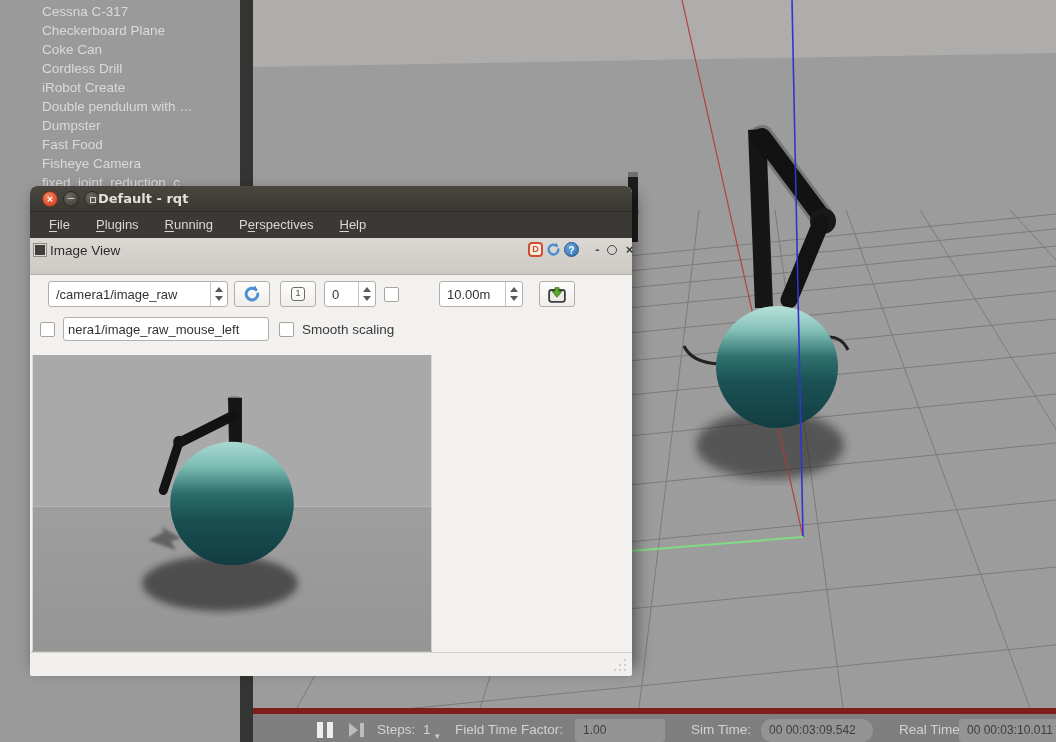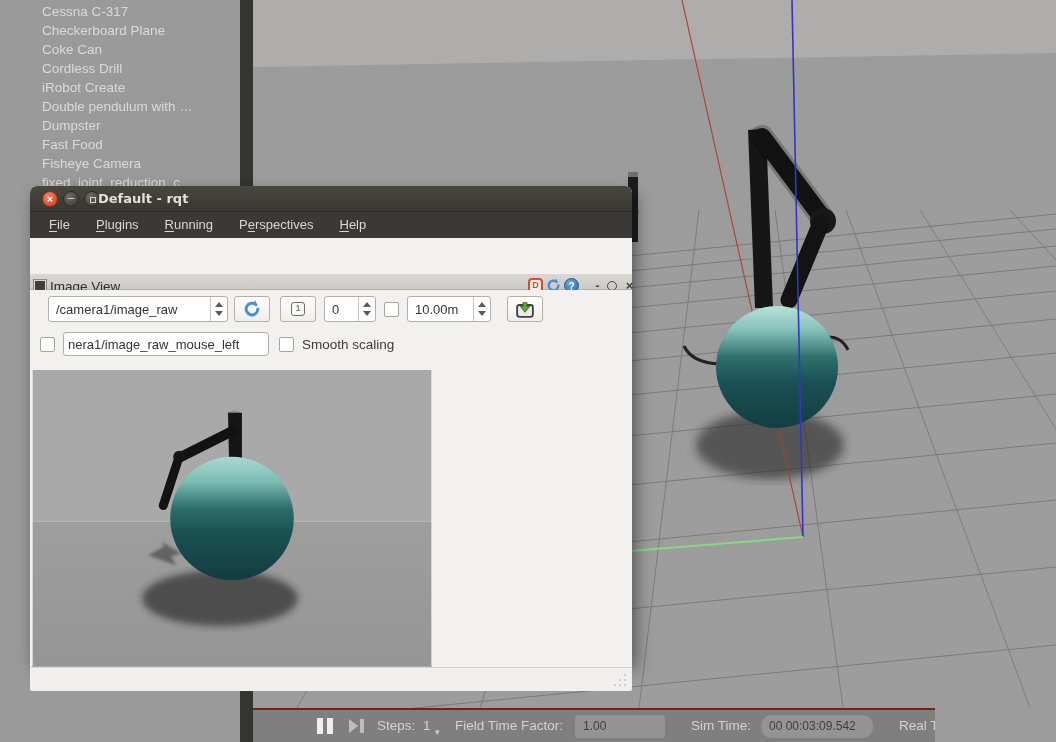--- a/index.html
+++ b/index.html
@@ -14,22 +14,22 @@
   .model-list.bottom { top:667px; }
   .model-list li { font-size:13.5px; line-height:19px; color:#dadada; white-space:nowrap; cursor:default; }
 
   .splitter { position:absolute; left:240px; top:0; width:13px; height:742px; background:#343432; }
 
   
   .viewport { position:absolute; left:253px; top:0; width:803px; height:708px; background:#9c9c9c; }
   .viewport svg { display:block; }
 
   
-  .bottom-bar { position:absolute; left:253px; top:708px; width:682px; height:34px;
-    background:#7f7f7f; border-top:2px solid #7f1d1d; overflow:hidden; }
+  .bottom-bar { position:absolute; left:253px; top:708px; width:803px; height:34px;
+    background:#7f7f7f; border-top:6px solid #7f1d1d; overflow:hidden; }
   .bottom-bar .bb { position:absolute; top:0; height:32px; line-height:32px; font-size:13.5px; color:#d2d2d2; white-space:nowrap; }
   .pause-btn { position:absolute; left:64px; top:8px; width:20px; height:17px; cursor:pointer; }
   .pause-btn span { position:absolute; top:0; width:6px; height:16px; background:#efefef; }
   .pause-btn span:first-child { left:0; } .pause-btn span:last-child { left:10px; }
   .step-btn { position:absolute; left:96px; top:9px; width:18px; height:15px; cursor:pointer; }
   .step-btn .tri { position:absolute; left:0; top:0; width:0; height:0;
     border-left:9px solid #bdbdbd; border-top:7px solid transparent; border-bottom:7px solid transparent; }
   .step-btn .bar { position:absolute; left:11px; top:0; width:4px; height:14px; background:#bdbdbd; }
   .bb-steps-label { left:124px; }
   .bb-steps-value { left:170px; }
@@ -56,21 +56,21 @@
     color:#d6d2cc; font-size:11px; line-height:13px; text-align:center; }
   .tb-max  { left:54px; background:radial-gradient(circle at 35% 30%, #6e6a62, #45423c 75%); border:1px solid #2b2925; }
   .tb-max i { position:absolute; left:4.5px; top:4.5px; width:6px; height:6px; border:1.4px solid #d6d2cc; display:block; }
   .tb-title { position:absolute; left:68px; top:0; height:26px; line-height:26px;
     font-family:"DejaVu Sans", sans-serif; font-size:13px; font-weight:bold; color:#e3dfda; }
 
   .menubar { height:26px; background:#3b3935; display:flex; align-items:center; padding-left:8px; gap:4px; }
   .menubar .menu-item { color:#dbd7d2; font-size:13px; padding:0 11px; line-height:24px; cursor:pointer; }
   .menubar .menu-item u { text-decoration:underline; text-underline-offset:2px; }
 
-  .dockbar { position:relative; height:16px; background:linear-gradient(#dbd8d4,#cdc9c5); border-bottom:1px solid #b3afa9;margin-top:36px; }
+  .dockbar { position:relative; height:37px; background:linear-gradient(#dbd8d4,#cdc9c5); border-bottom:1px solid #b3afa9; }
   .dock-square { position:absolute; left:3px; top:5px; width:14px; height:14px; background:#413f3b;
     border:1px solid #8f8b85; box-shadow:inset 0 0 0 1px #dcd9d5; }
   .dock-title { position:absolute; left:20px; top:0; line-height:25px; font-size:13.5px; color:#2d2d2d; }
   .dock-ico { position:absolute; top:4px; width:15px; height:15px; cursor:pointer; text-align:center; }
   .ico-d { left:498px; border:2px solid #cf4f2d; border-radius:4px; color:#cf4f2d; background:#f8ece4;
     font-size:9px; font-weight:bold; line-height:11px; }
   .ico-refresh-sm { left:516px; }
   .ico-help { left:534px; border-radius:50%; background:radial-gradient(circle at 35% 30%, #6aa6dd, #2e6cae);
     color:#fff; font-size:10px; font-weight:bold; line-height:15px; border:1px solid #245687; }
   .ico-min { left:560px; color:#4a4a4a; font-size:13px; font-weight:bold; line-height:15px; }
@@ -86,21 +86,21 @@
     font-size:13px; color:#333; cursor:pointer; }
   .spin-col { position:absolute; right:0; top:0; width:17px; height:24px; border-left:1px solid #c9c4bd; }
   .spin-col .up, .spin-col .dn { position:absolute; left:4px; width:0; height:0; cursor:pointer; }
   .spin-col .up { top:5px; border-left:4px solid transparent; border-right:4px solid transparent; border-bottom:5px solid #5a5a5a; }
   .spin-col .dn { bottom:5px; border-left:4px solid transparent; border-right:4px solid transparent; border-top:5px solid #5a5a5a; }
   .gap6{width:6px;} .gap8{width:8px;} .gap10{width:10px;} .gap16{width:16px;}
   .sq-btn { width:36px; }
   .one-ico { width:14px; height:14px; border:1.5px solid #6b6b6b; border-radius:3px; font-size:9px; color:#555;
     line-height:11px; text-align:center; background:#fafaf8; }
   .spinbox { position:relative; display:flex; align-items:center; padding-left:7px; font-size:13px; color:#333; }
-  .spin0 { width:52px; } .spin10 { width:84px; }
+  .spin0 { width:52px; } .spin10 { width:84px;margin-left:32px; }
   .cbx { width:15px; height:15px; background:#fff; border:1px solid #a8a39c; border-radius:2px; cursor:pointer; }
   .mouse-input { width:206px; height:24px; font-size:13px; color:#333; display:flex; align-items:center;
     padding-left:4px; overflow:hidden; white-space:nowrap; }
   .smooth-label { font-size:13.5px; color:#3b3b3b; margin-left:8px; }
 
   .image-area { position:relative; height:305px; background:#f2f1ef; }
   .cam-svg { position:absolute; left:2px; top:8px; border-bottom:1px solid #aeaca8; }
 
   .rq-statusbar { position:relative; height:24px; background:#f1f0ee; border-top:1px solid #d6d3cf; border-radius:0 0 2px 2px; }
   .grip { position:absolute; right:6px; bottom:5px; width:12px; height:12px; }

